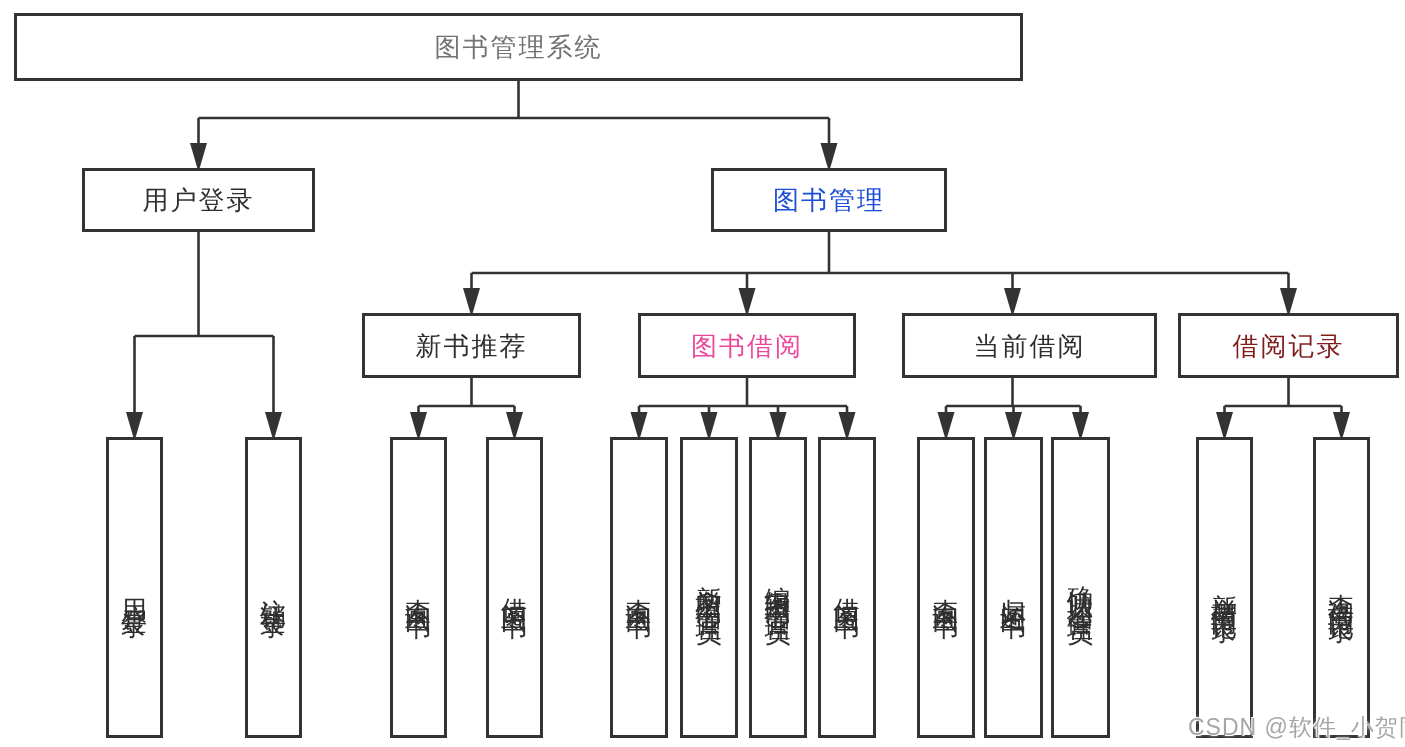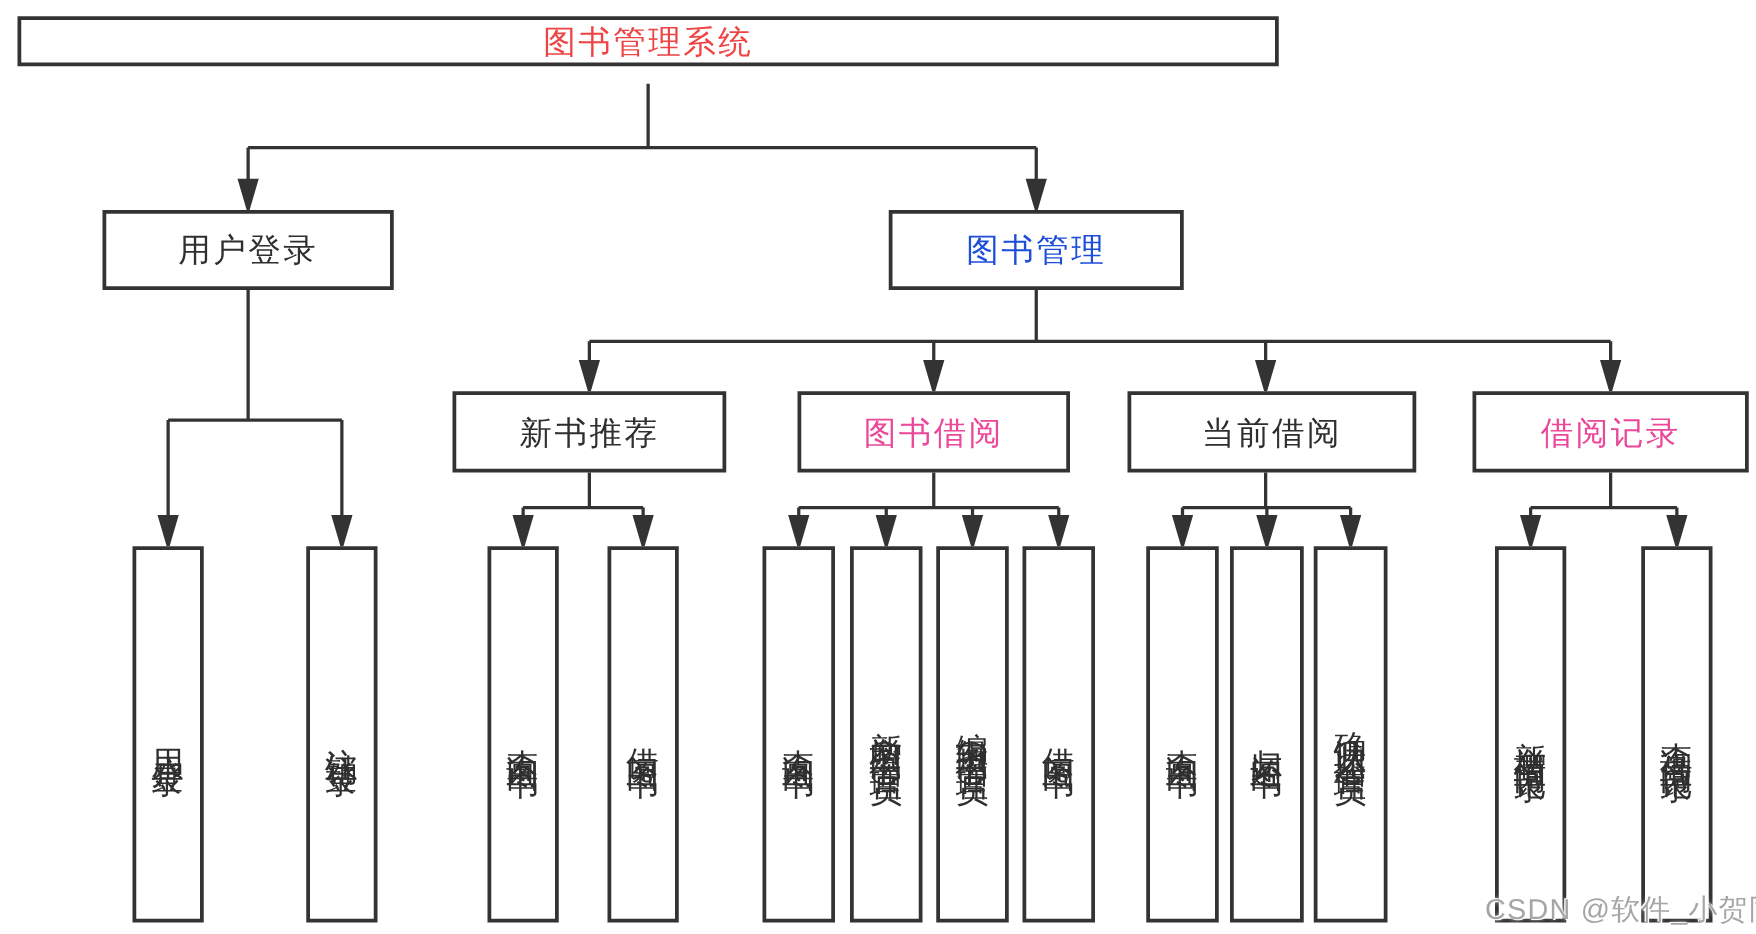--- a/index.html
+++ b/index.html
@@ -76,39 +76,39 @@
       <polygon points="700.5,412 717.5,412 709,441" fill="#333333"></polygon>
       <polygon points="769.5,412 786.5,412 778,441" fill="#333333"></polygon>
       <polygon points="838.5,412 855.5,412 847,441" fill="#333333"></polygon>
       <polygon points="937.5,412 954.5,412 946,441" fill="#333333"></polygon>
       <polygon points="1005,412 1022,412 1013.5,441" fill="#333333"></polygon>
       <polygon points="1072,412 1089,412 1080.5,441" fill="#333333"></polygon>
       <polygon points="1216,412 1233,412 1224.5,441" fill="#333333"></polygon>
       <polygon points="1333,412 1350,412 1341.5,441" fill="#333333"></polygon>
     </svg>
   <div id="nodes">
-      <div class="node h" style="left: 14px; top: 13px; width: 1009px; height: 40px; border-color: rgb(51, 51, 51); background: rgb(255, 255, 255); color: #ef4444;">
+      <div class="node h" style="left: 14px; top: 13px; width: 1009px; height: 68px; border-color: rgb(51, 51, 51); background: rgb(255, 255, 255); color: #737373;">
         <span class="label">图书管理系统</span>
       </div>
       <div class="node h" style="left: 82px; top: 168px; width: 233px; height: 64px; border-color: rgb(51, 51, 51); background: rgb(255, 255, 255); color: rgb(47, 47, 47);">
         <span class="label">用户登录</span>
       </div>
       <div class="node h" style="left: 711px; top: 168px; width: 236px; height: 64px; border-color: rgb(51, 51, 51); background: rgb(255, 255, 255); color: #1d4ed8;">
         <span class="label">图书管理</span>
       </div>
       <div class="node h" style="left: 362px; top: 313px; width: 219px; height: 65px; border-color: rgb(51, 51, 51); background: rgb(255, 255, 255); color: rgb(47, 47, 47);">
         <span class="label">新书推荐</span>
       </div>
       <div class="node h" style="left: 638px; top: 313px; width: 218px; height: 65px; border-color: rgb(51, 51, 51); background: rgb(255, 255, 255); color: #ec4899;">
         <span class="label">图书借阅</span>
       </div>
-      <div class="node h" style="left: 902px; top: 313px; width: 231px; height: 65px; border-color: rgb(51, 51, 51); background: rgb(255, 255, 255); color: rgb(47, 47, 47);">
+      <div class="node h" style="left: 902px; top: 313px; width: 255px; height: 65px; border-color: rgb(51, 51, 51); background: rgb(255, 255, 255); color: rgb(47, 47, 47);">
         <span class="label">当前借阅</span>
       </div>
-      <div class="node h" style="left: 1178px; top: 313px; width: 221px; height: 65px; border-color: rgb(51, 51, 51); background: rgb(255, 255, 255); color: #ec4899;">
+      <div class="node h" style="left: 1178px; top: 313px; width: 221px; height: 65px; border-color: rgb(51, 51, 51); background: rgb(255, 255, 255); color: #7f1d1d;">
         <span class="label">借阅记录</span>
       </div>
       <div class="node v" style="left: 106px; top: 437px; width: 57px; height: 301px; border-color: rgb(51, 51, 51); background: rgb(255, 255, 255); color: rgb(47, 47, 47);">
         <span class="label">用户登录</span>
       </div>
       <div class="node v" style="left: 245px; top: 437px; width: 57px; height: 301px; border-color: rgb(51, 51, 51); background: rgb(255, 255, 255); color: rgb(47, 47, 47);">
         <span class="label">注销登录</span>
       </div>
       <div class="node v" style="left: 390px; top: 437px; width: 57px; height: 301px; border-color: rgb(51, 51, 51); background: rgb(255, 255, 255); color: rgb(47, 47, 47);">
         <span class="label">查询图书</span>

